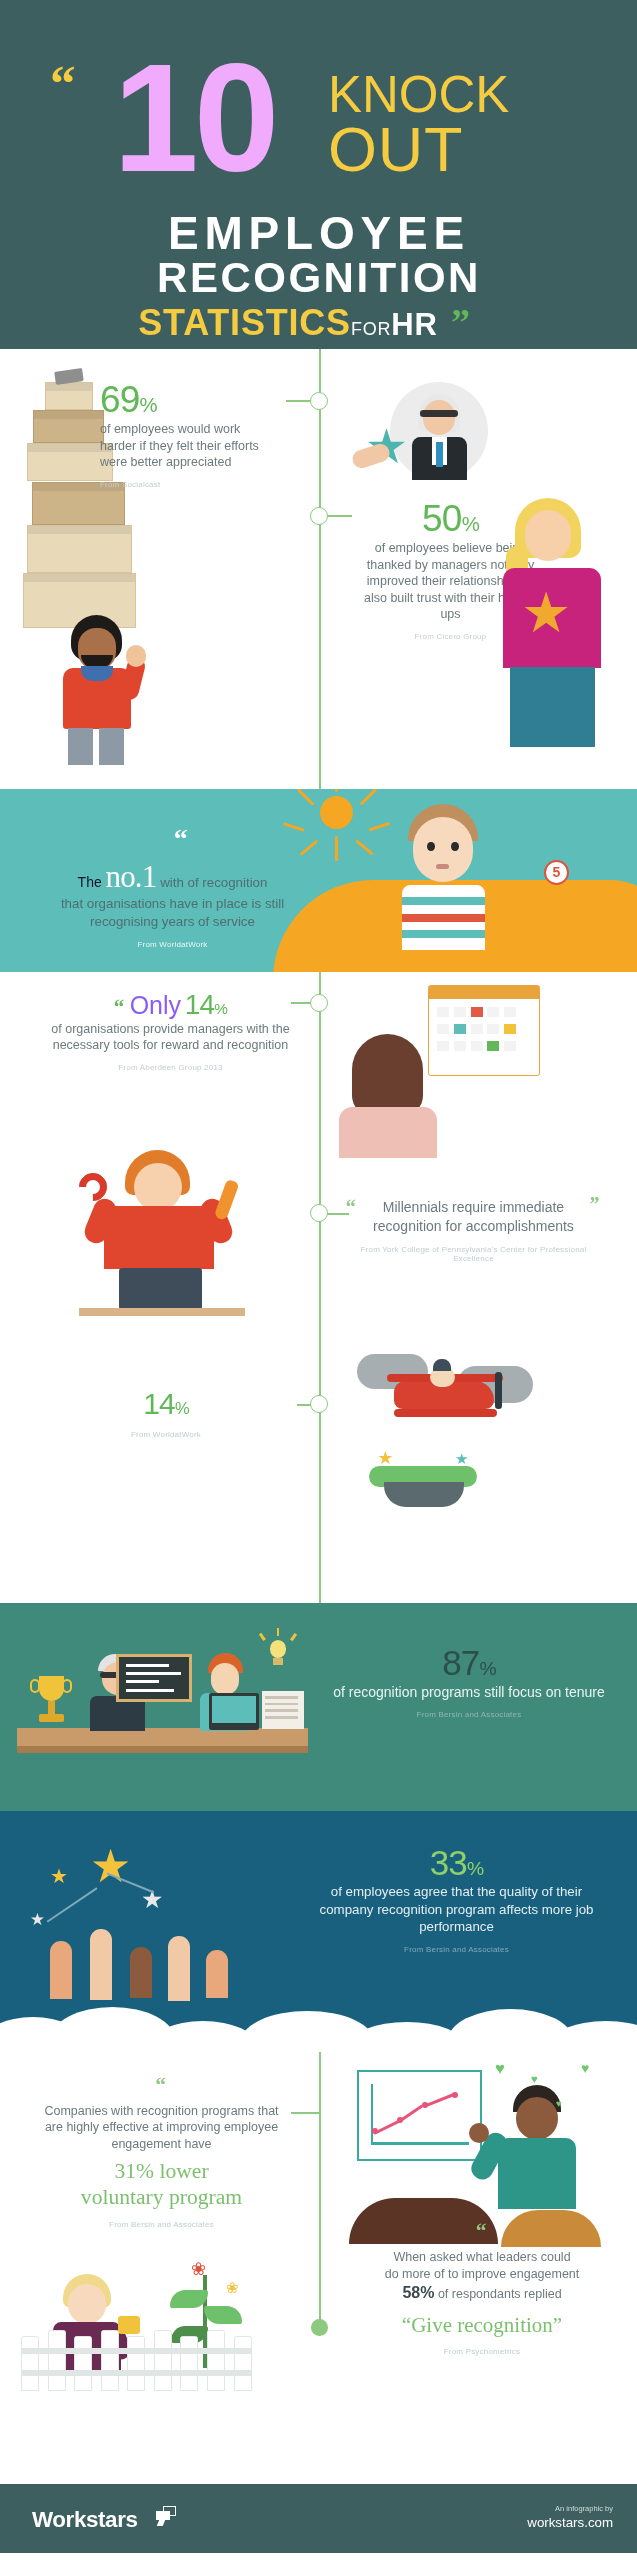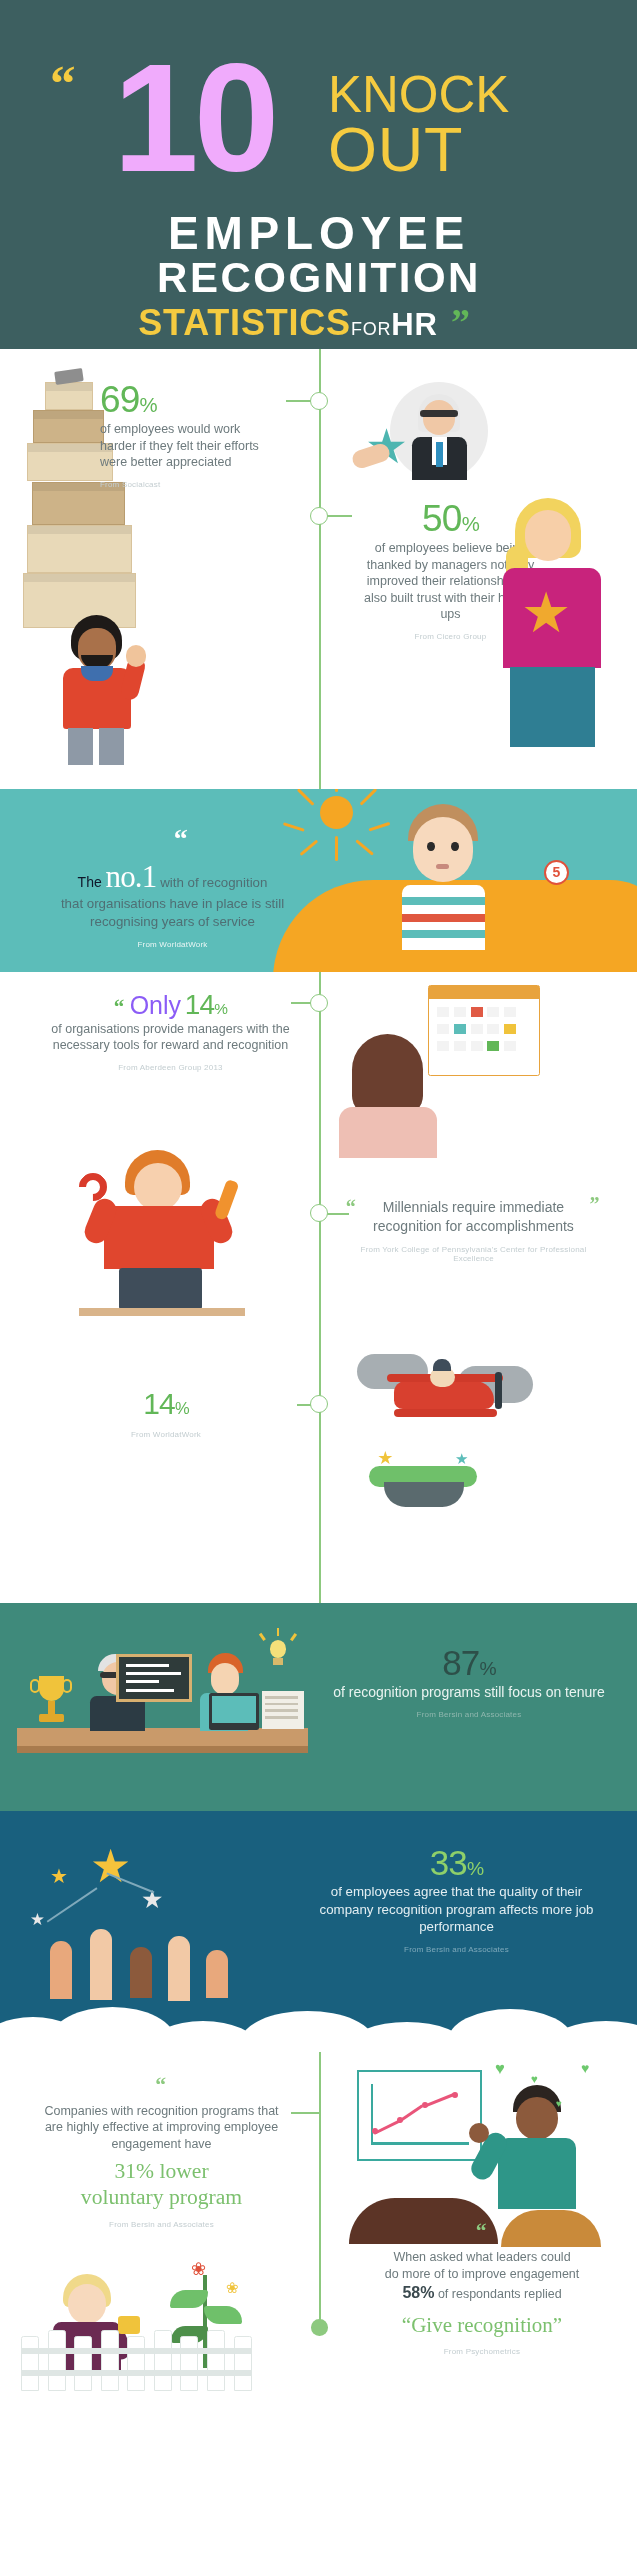--- a/index.html
+++ b/index.html
@@ -592,15 +592,27 @@
       <div class="picket" style="left:106px;height:55px;"></div>
       <div class="picket" style="left:133px;height:61px;"></div>
       <div class="picket" style="left:159px;height:55px;"></div>
       <div class="picket" style="left:186px;height:61px;"></div>
       <div class="picket" style="left:213px;height:55px;"></div>
       <div style="position:absolute;left:0;bottom:15px;width:231px;height:5.8px;background:#dfe6e4;"></div>
       <div style="position:absolute;left:0;bottom:37px;width:231px;height:5.8px;background:#dfe6e4;"></div>
     </div>
   </div>
 
+  <div class="sec ftr">
+    <span class="ftr-logo">Workstars</span>
+    <div class="ftr-mark">
+      <div style="position:absolute;left:6.6px;top:0;width:13.3px;height:10.8px;border:1.7px solid #ffffff;"></div>
+      <div style="position:absolute;left:0;top:5.8px;width:14px;height:9px;background:#ffffff;"></div>
+      <div style="position:absolute;left:1.7px;top:14px;width:5.8px;height:5.8px;background:#ffffff;transform:skewX(-22deg);"></div>
+    </div>
+    <div class="ftr-right">
+      <div class="ftr-sub">An infographic by</div>
+      <div class="ftr-url">workstars.com</div>
+    </div>
+  </div>
 
 </div>
 
 
 </body></html>

